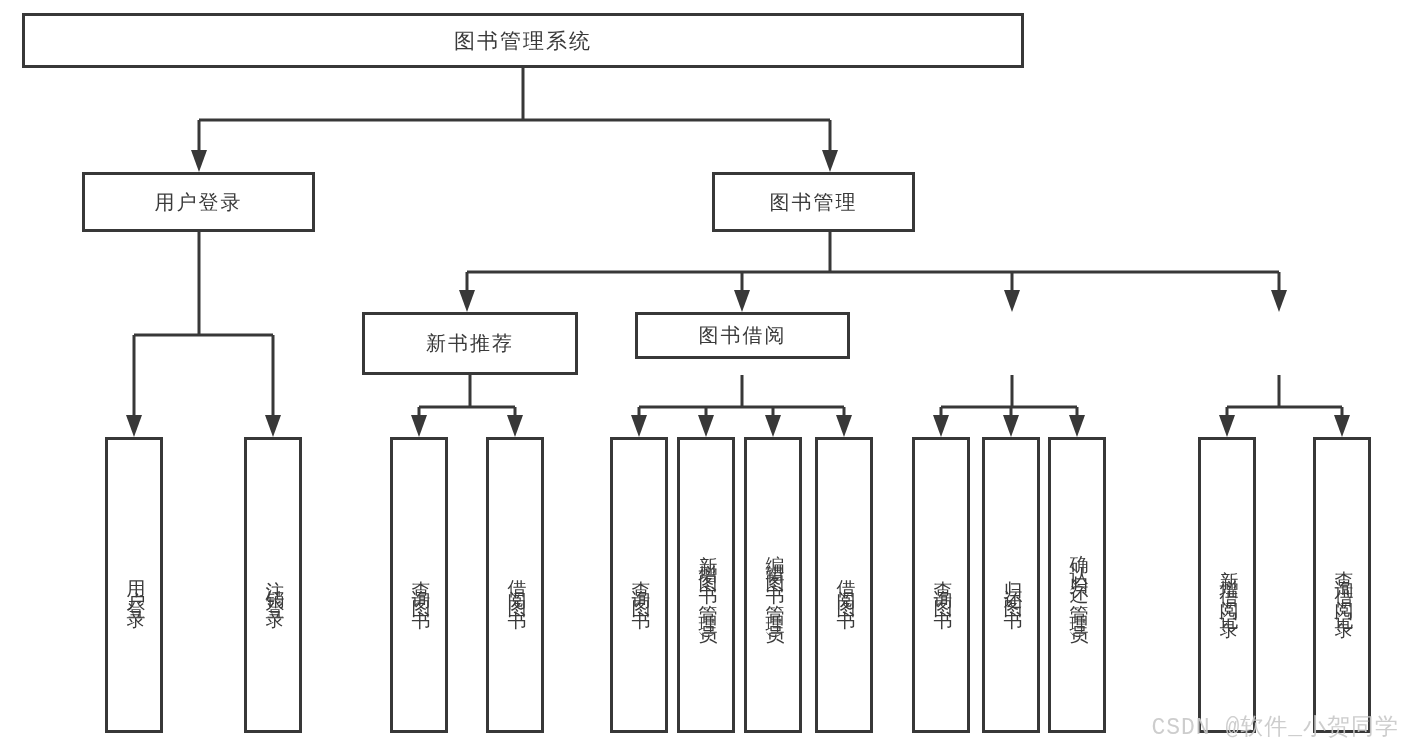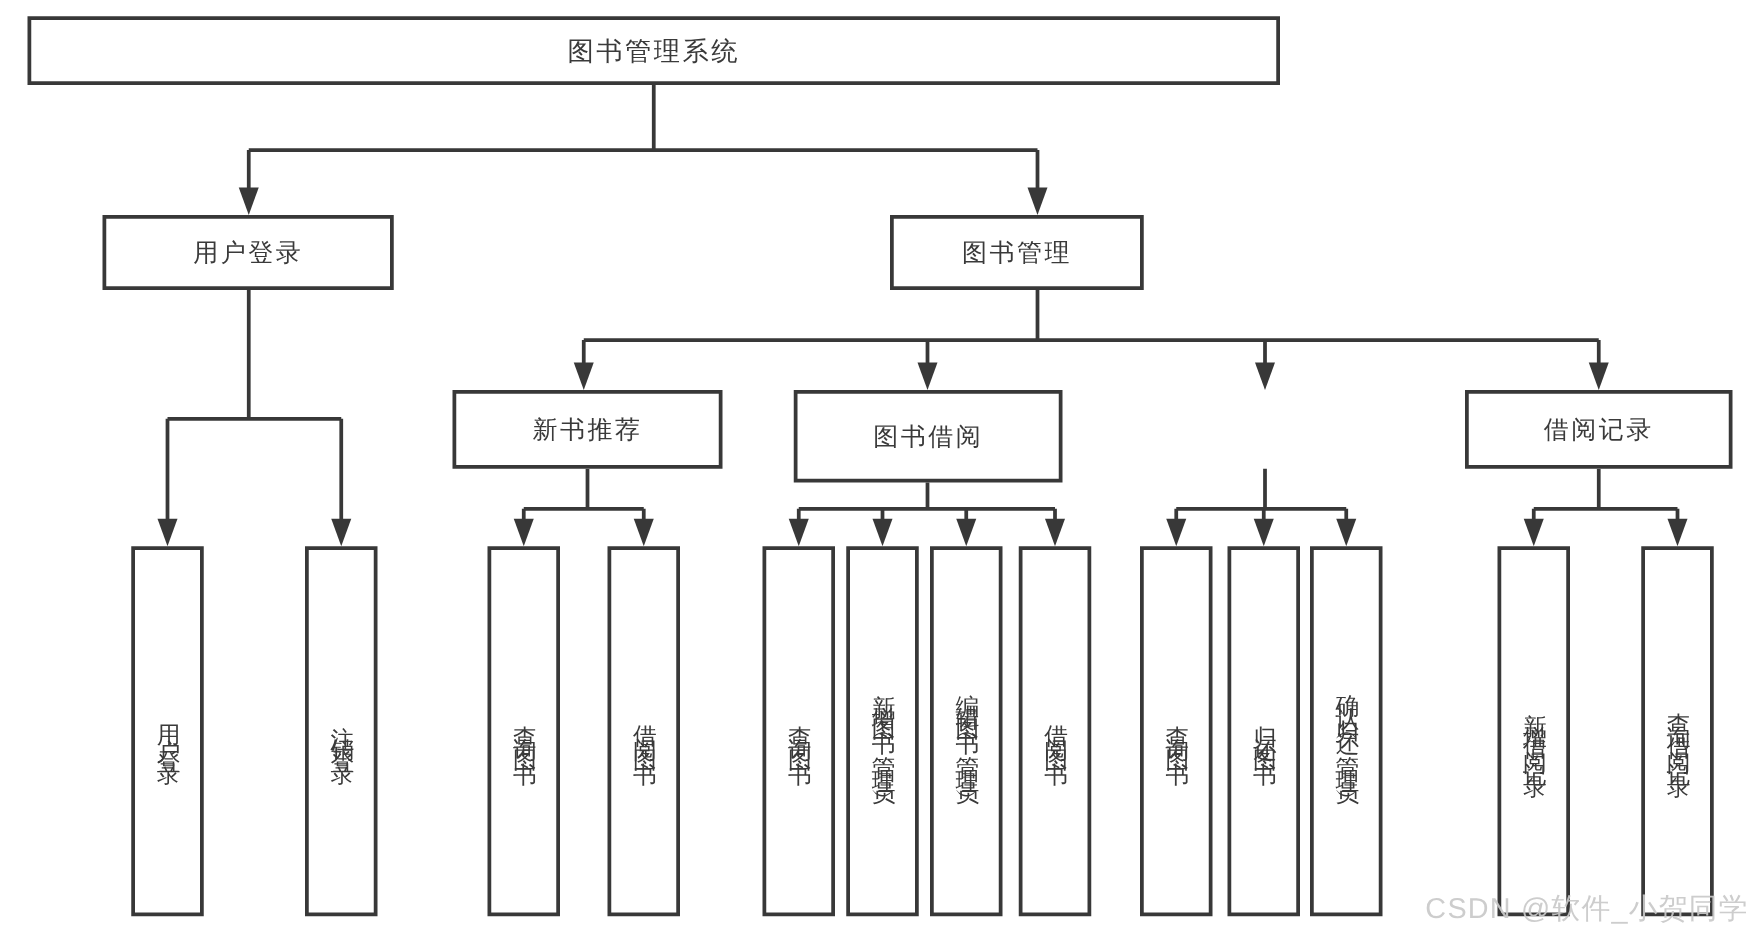--- a/index.html
+++ b/index.html
@@ -1,18 +1,18 @@
 <!DOCTYPE html>
 <html style="--bg: #ffffff; --line: #383838; --text: #3a3a3a; --watermark: #c9c9c9;"><head>
 <meta charset="utf-8">
 <style>
   html,body{margin:0;padding:0;background:#fff;}
   .canvas{
     position:relative;width:1405px;height:747px;background:var(--bg,#fff);
-    font-family:Liberation Sans, sans-serif;overflow:hidden;
+    font-family:Liberation Mono, monospace;overflow:hidden;
   }
   svg.connectors{position:absolute;left:0;top:0;width:1405px;height:747px;z-index:1;}
   svg.connectors path{stroke:var(--line,#383838);stroke-width:3;fill:none;}
   svg.connectors polygon{fill:var(--line,#383838);}
   .node{
     position:absolute;box-sizing:border-box;border:3px solid var(--line,#383838);
     background:#fff;display:flex;align-items:center;justify-content:center;
     color:var(--text,#3a3a3a);z-index:2;
   }
   .h-node{font-size:20px;letter-spacing:2px;}
@@ -74,25 +74,22 @@
   <div class="node h-node" style="left:82px;top:172px;width:233px;height:60px;">
     <span>用户登录</span>
   </div>
   <div class="node h-node" style="left:712px;top:172px;width:203px;height:60px;">
     <span>图书管理</span>
   </div>
 
   <div class="node h-node" style="left:362px;top:312px;width:216px;height:63px;">
     <span>新书推荐</span>
   </div>
-  <div class="node h-node" style="left:635px;top:312px;width:215px;height:74px;">
+  <div class="node h-node" style="left:635px;top:312px;width:215px;height:47px;">
     <span>图书借阅</span>
-  </div>
-  <div class="node h-node" style="left:1172px;top:312px;width:214px;height:63px;">
-    <span>借阅记录</span>
   </div>
 
   <div class="node v-node" style="left:105px;top:437px;width:58px;height:296px;">
     <span>用户登录</span>
   </div>
   <div class="node v-node" style="left:244px;top:437px;width:58px;height:296px;">
     <span>注销登录</span>
   </div>
 
   <div class="node v-node" style="left:390px;top:437px;width:58px;height:296px;">

